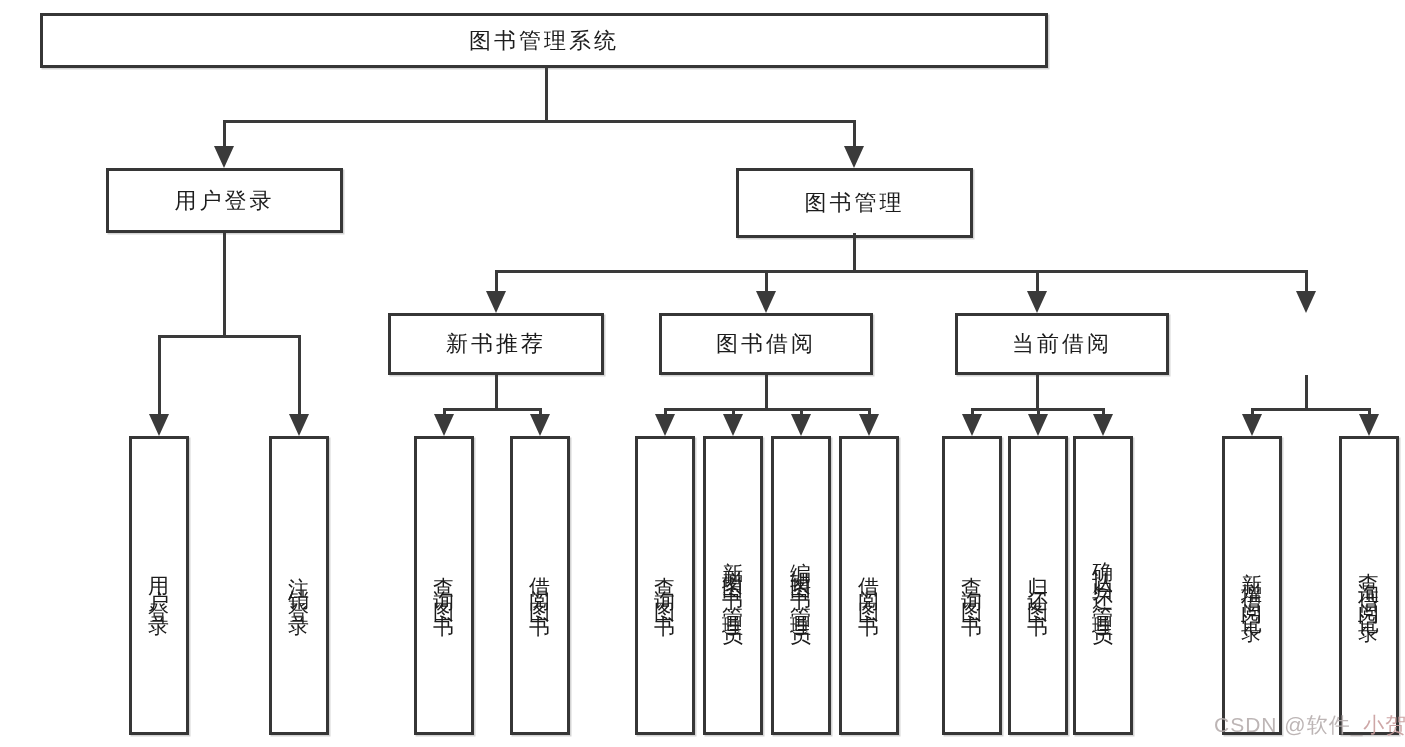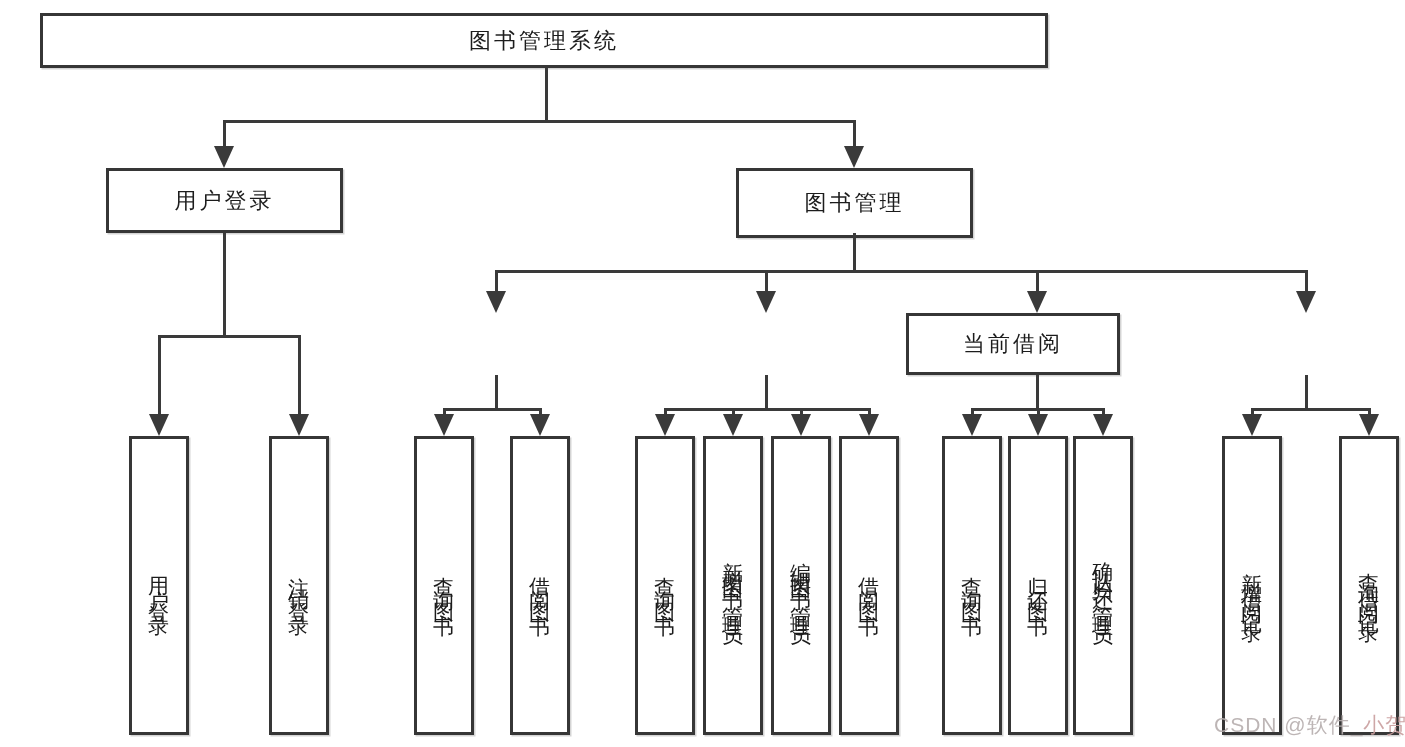--- a/index.html
+++ b/index.html
@@ -65,21 +65,27 @@
   <div class="line" style="left:469px;top:270px;width:813px;height:3px;"></div>
   <div class="line" style="left:469px;top:270px;width:3px;height:23px;"></div>
   <div class="ah" style="left:460px;top:291px;"></div>
   <div class="line" style="left:739px;top:270px;width:3px;height:23px;"></div>
   <div class="ah" style="left:730px;top:291px;"></div>
   <div class="line" style="left:1010px;top:270px;width:3px;height:23px;"></div>
   <div class="ah" style="left:1001px;top:291px;"></div>
   <div class="line" style="left:1279px;top:270px;width:3px;height:23px;"></div>
   <div class="ah" style="left:1270px;top:291px;"></div>
 
-  <div class="box" style="left:880px;top:313px;width:214px;height:62px;">
+  <div class="box" style="left:362px;top:313px;width:216px;height:62px;">
+    <span>新书推荐</span>
+  </div>
+  <div class="box" style="left:633px;top:313px;width:214px;height:62px;">
+    <span>图书借阅</span>
+  </div>
+  <div class="box" style="left:929px;top:313px;width:214px;height:62px;">
     <span>当前借阅</span>
   </div>
 
   <div class="line" style="left:469px;top:375px;width:3px;height:33px;"></div>
   <div class="line" style="left:417px;top:408px;width:99px;height:3px;"></div>
   <div class="line" style="left:417px;top:408px;width:3px;height:8px;"></div>
   <div class="ah" style="left:408px;top:414px;"></div>
   <div class="line" style="left:513px;top:408px;width:3px;height:8px;"></div>
   <div class="ah" style="left:504px;top:414px;"></div>
 

